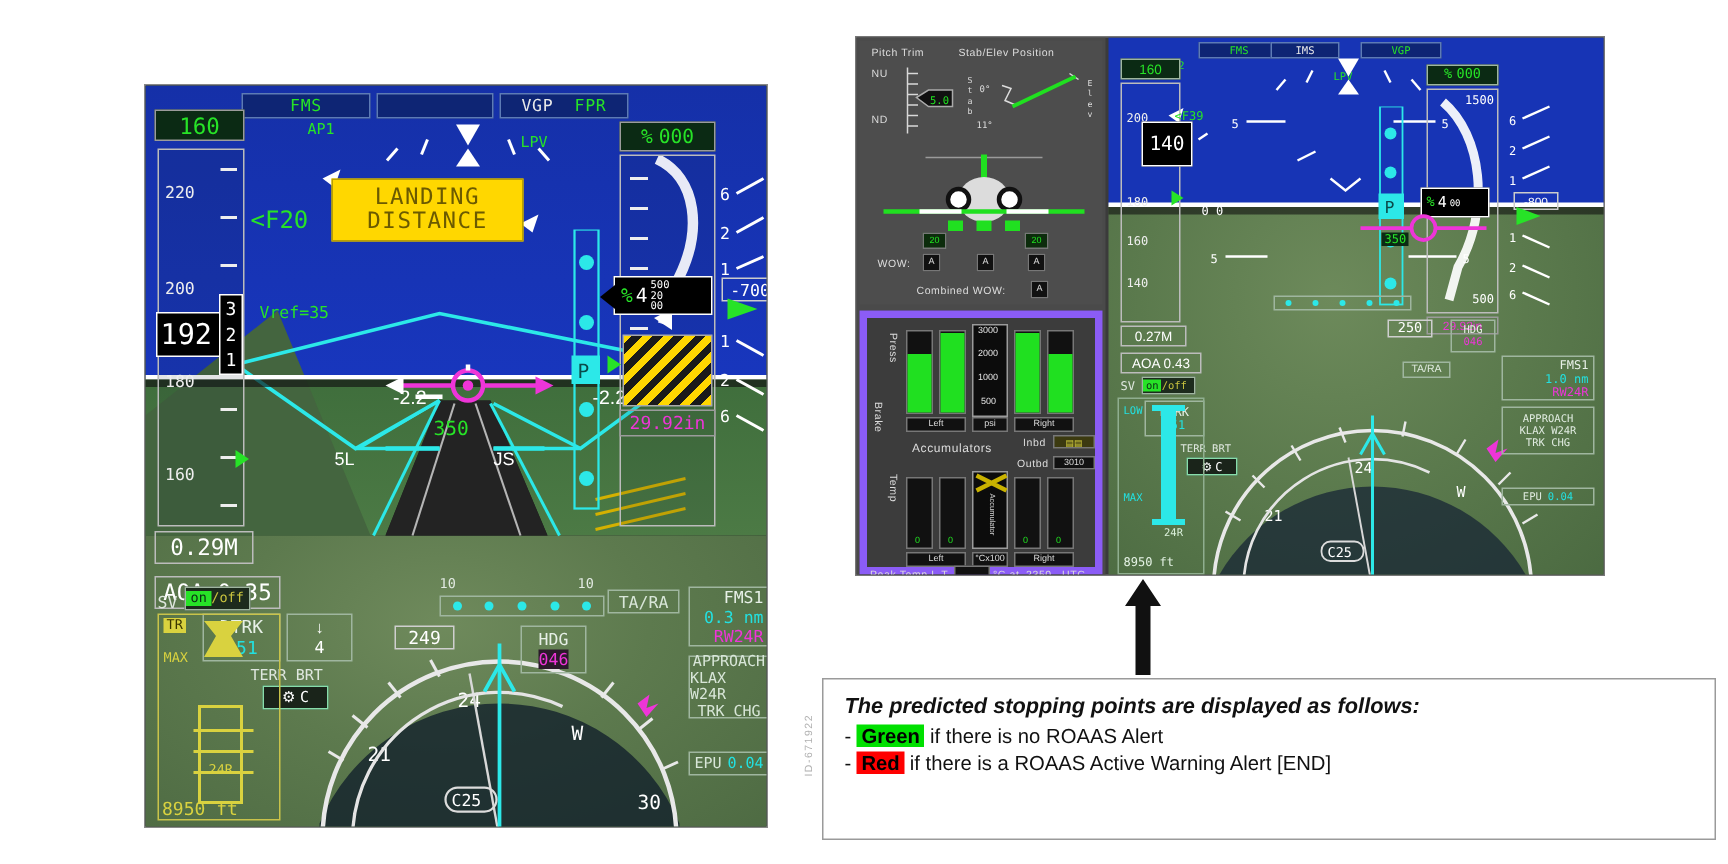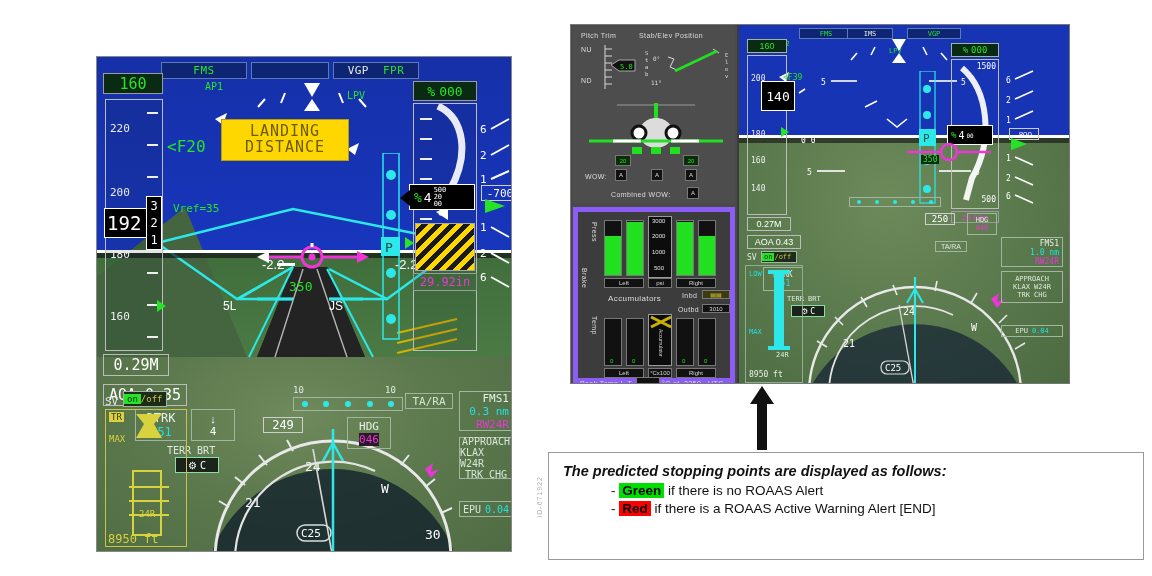--- a/index.html
+++ b/index.html
@@ -125,21 +125,21 @@
      background:radial-gradient(ellipse at 45% 25%, #6d8a5b 0%, #5b7a4d 50%, #4b6a41 100%);}
   .rbox { position:absolute; border:1px solid #9fb69f; font-size:7px; color:#dfeadf;
           display:flex; align-items:center; justify-content:center; }
   .rann { position:absolute; border:1px solid #5d7bb5; background:#0e2574; height:11px;
           display:flex;align-items:center;justify-content:center;font-size:7px;}
 
   
   #caption { position:absolute; left:548px; top:452px; width:596px; height:108px;
              background:#fff; border:1px solid #9a9a9a; padding:10px 14px; }
   #caption .title { font-weight:bold; font-style:italic; font-size:14.5px; color:#111; margin-bottom:3px;}
-  #caption li { list-style:none; font-size:13.5px; color:#111; line-height:1.35;margin-left:48px; }
+  #caption li { list-style:none; font-size:13.5px; color:#111; line-height:1.35; }
   .hl { padding:0 3px; font-weight:600; }
   .hl-green{background:#00e000;color:#000;} .hl-cyan{background:#00e8e8;color:#000;}
   .hl-amber{background:#9a8b1e;color:#000;} .hl-red{background:#ff0000;color:#000;}
   #up-arrow { position:absolute; left:750px; top:386px; width:24px; height:64px; }
   #idtag { position:absolute; left:536px; top:476px; font-size:7px; color:#b0b0b0;
            writing-mode:vertical-rl; transform:rotate(180deg); letter-spacing:1px; }
 </style>
 </head>
 <body>
 

